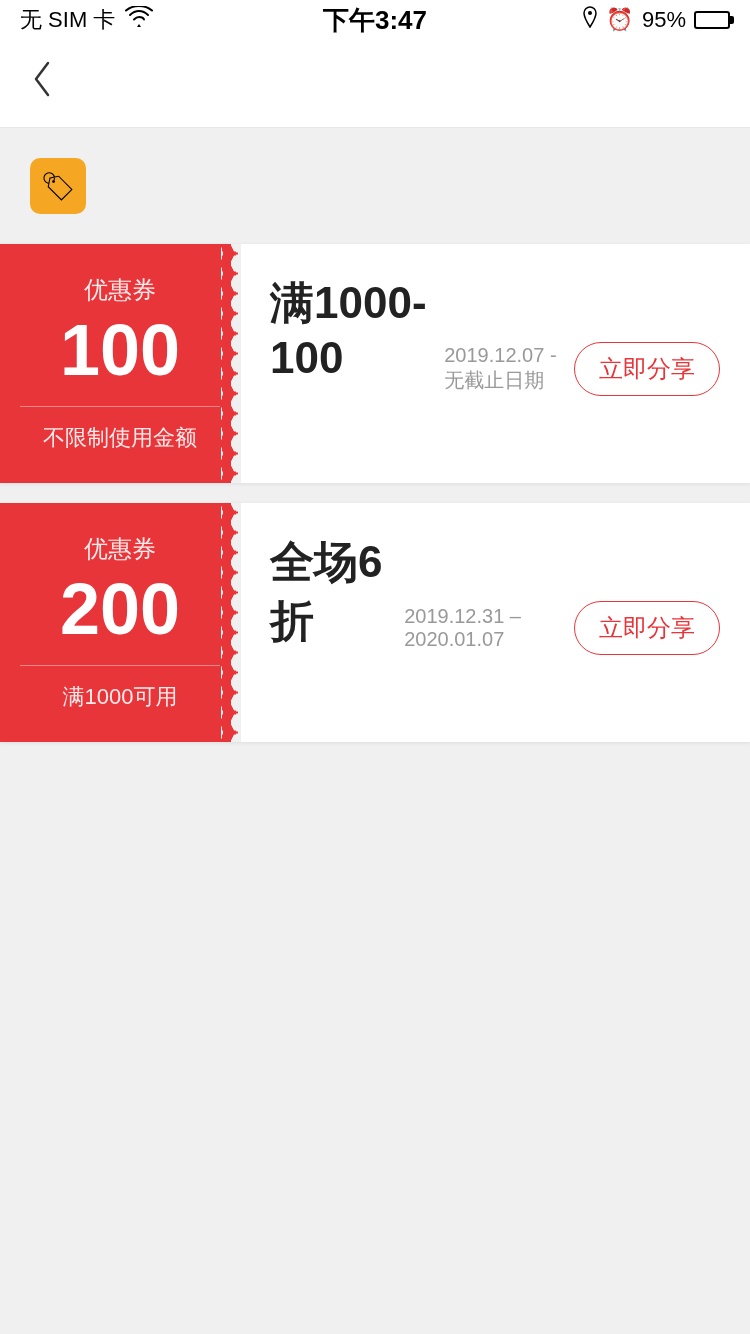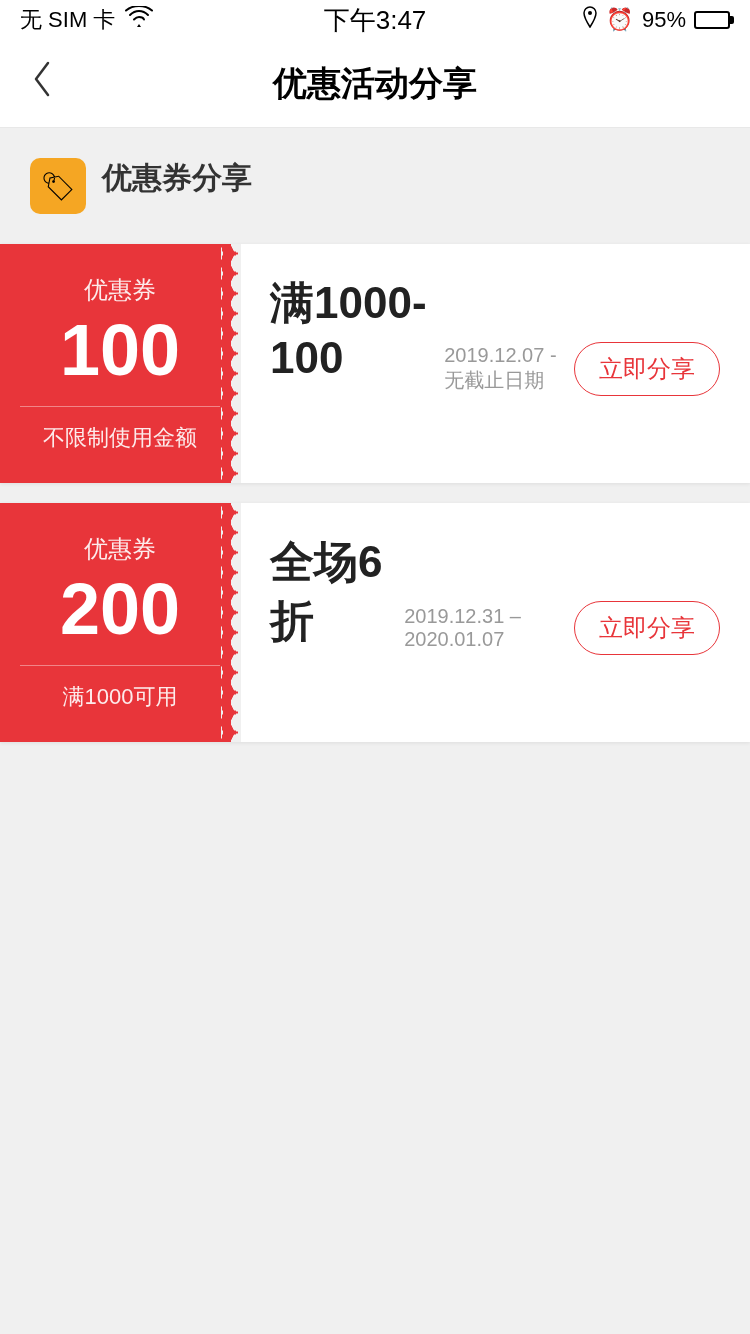--- a/index.html
+++ b/index.html
@@ -26,21 +26,21 @@
       font-weight: 500;
     }
     .status-left {
       display: flex;
       align-items: center;
       gap: 10px;
       font-size: 22px;
     }
     .status-center {
       font-size: 26px;
-      font-weight: 400;
+      font-weight: 700;
       position: absolute;
       left: 50%;
       transform: translateX(-50%);
     }
     .status-right {
       display: flex;
       align-items: center;
       gap: 8px;
       font-size: 22px;
     }
@@ -271,29 +271,27 @@
     </span>
   </div>
 </div>
 
 <div class="nav-bar">
   <div class="nav-back">
     <svg width="24" height="40" viewBox="0 0 24 40" fill="none">
       <path d="M18 4L6 20L18 36" stroke="#333" stroke-width="2.5" stroke-linecap="round" stroke-linejoin="round"></path>
     </svg>
   </div>
-  <div class="nav-title">优惠活动分享</div>
 </div>
 
 <div class="section-header">
   <div class="section-icon">
     <span>🏷</span>
   </div>
   <div class="section-text">
-    <div class="section-title">优惠券分享</div>
   </div>
 </div>
 
 <div class="coupon-list" id="coupon-list">
 <div class="coupon-card">
     <div class="coupon-left">
       <div class="coupon-label">优惠券</div>
       <div class="coupon-amount">100</div>
       <div class="coupon-divider"></div>
       <div class="coupon-condition">不限制使用金额</div>

